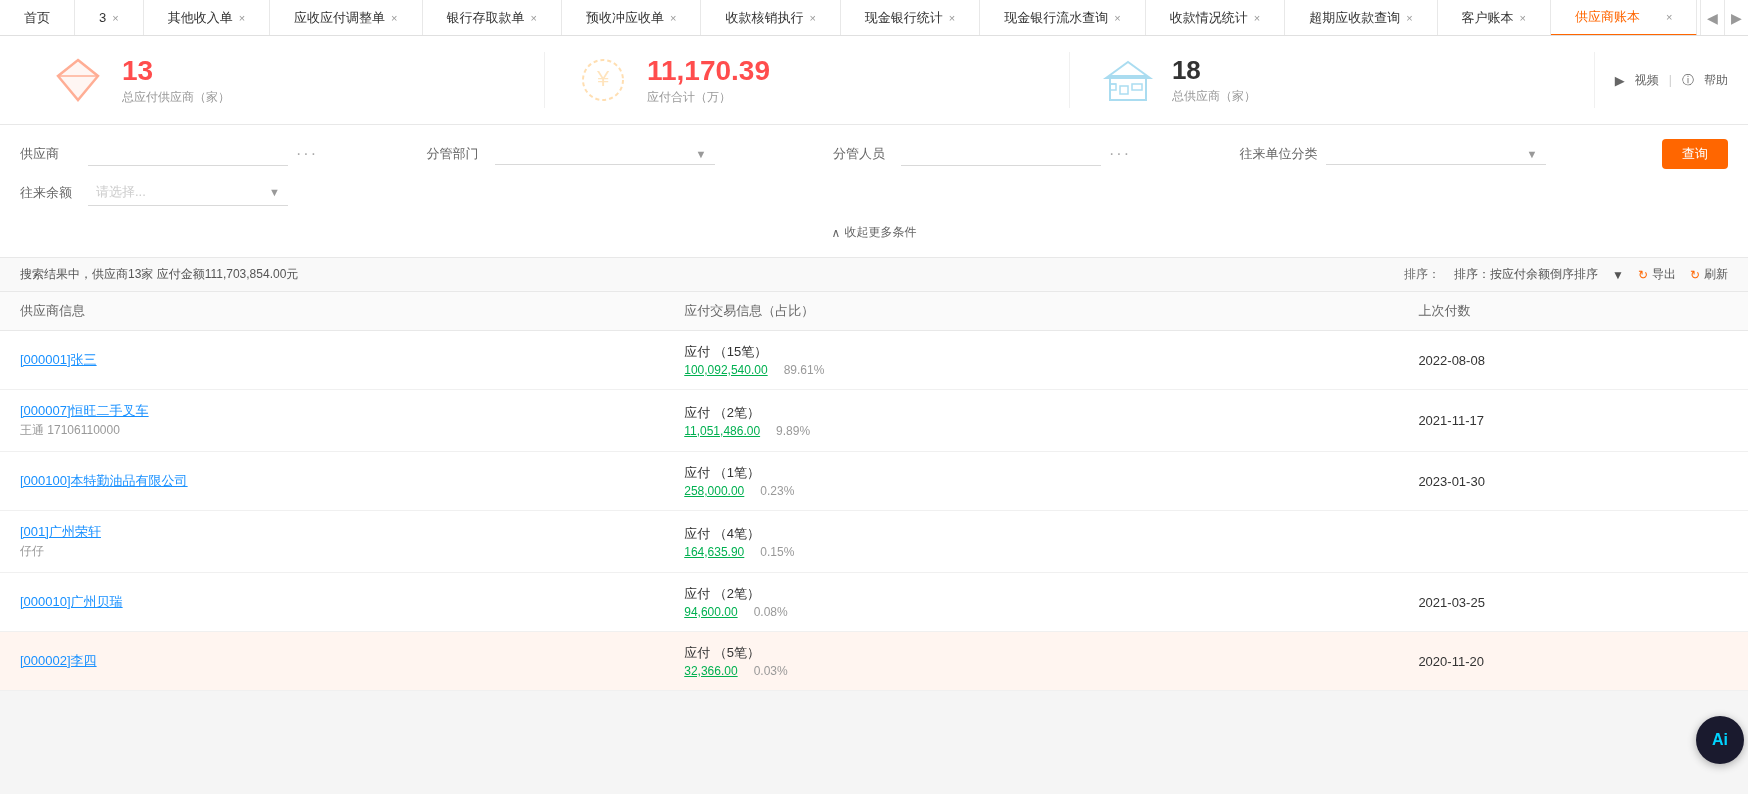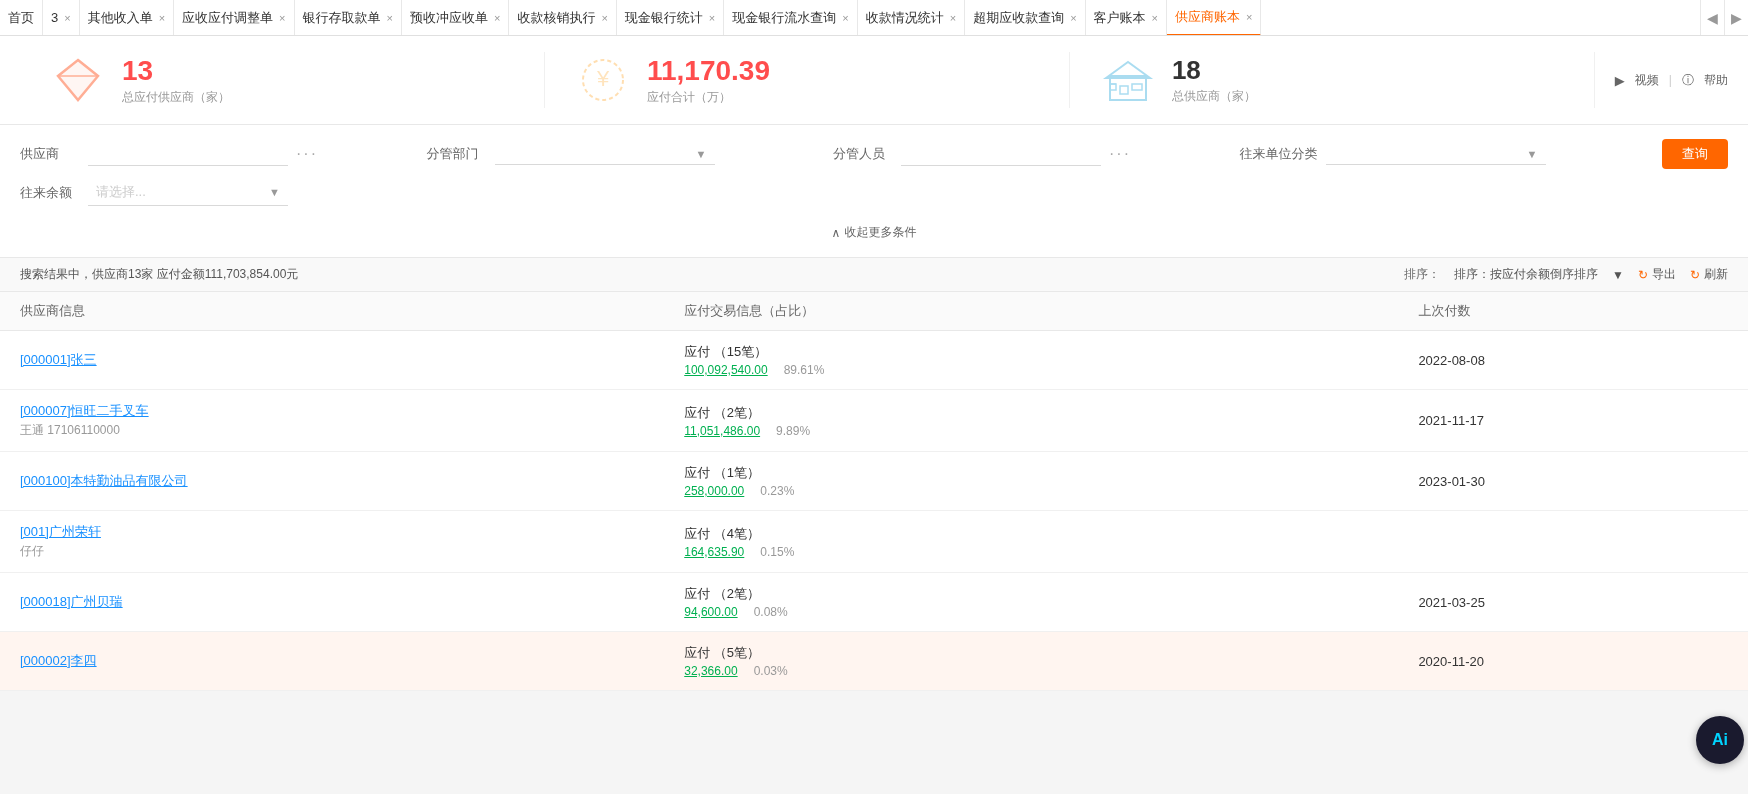--- a/index.html
+++ b/index.html
@@ -11,34 +11,35 @@
       align-items: center;
       background: #fff;
       border-bottom: 1px solid #e0e0e0;
       height: 36px;
       padding: 0;
       overflow: hidden;
     }
     .nav-tab {
       display: flex;
       align-items: center;
-      padding: 0 8px;
+      padding: 0 24px;
       height: 36px;
       font-size: 13px;
       color: #333;
       white-space: nowrap;
       border-right: 1px solid #e8e8e8;
       cursor: pointer;
       background: #fff;
       flex-shrink: 0;
     }
     .nav-tab.active {
       background: #fff;
       color: #ff6600;
       border-bottom: 2px solid #ff6600;
+      gap: 20px;
     }
     .nav-tab .close-x {
       margin-left: 6px;
       color: #999;
       font-size: 11px;
     }
     .nav-tab.home { color: #333; font-weight: 500; }
     .nav-arrows {
       display: flex;
       margin-left: auto;
@@ -541,21 +542,21 @@
             <span class="payable-pct">0.15%</span>
           </div>
         </td>
         <td class="col-lastpay">
           <span class="last-pay-date"></span>
         </td>
       </tr>
 
       <tr>
         <td class="col-supplier">
-          <div class="supplier-link">[000018]广州贝瑞</div>
+          <div class="supplier-link">[000010]广州贝瑞</div>
         </td>
         <td class="col-payable">
           <div>
             <span class="payable-count">应付 <span>（2笔）</span></span>
           </div>
           <div style="display:flex;align-items:center;margin-top:2px;">
             <span class="payable-amount">94,600.00</span>
             <span class="payable-pct">0.08%</span>
           </div>
         </td>

